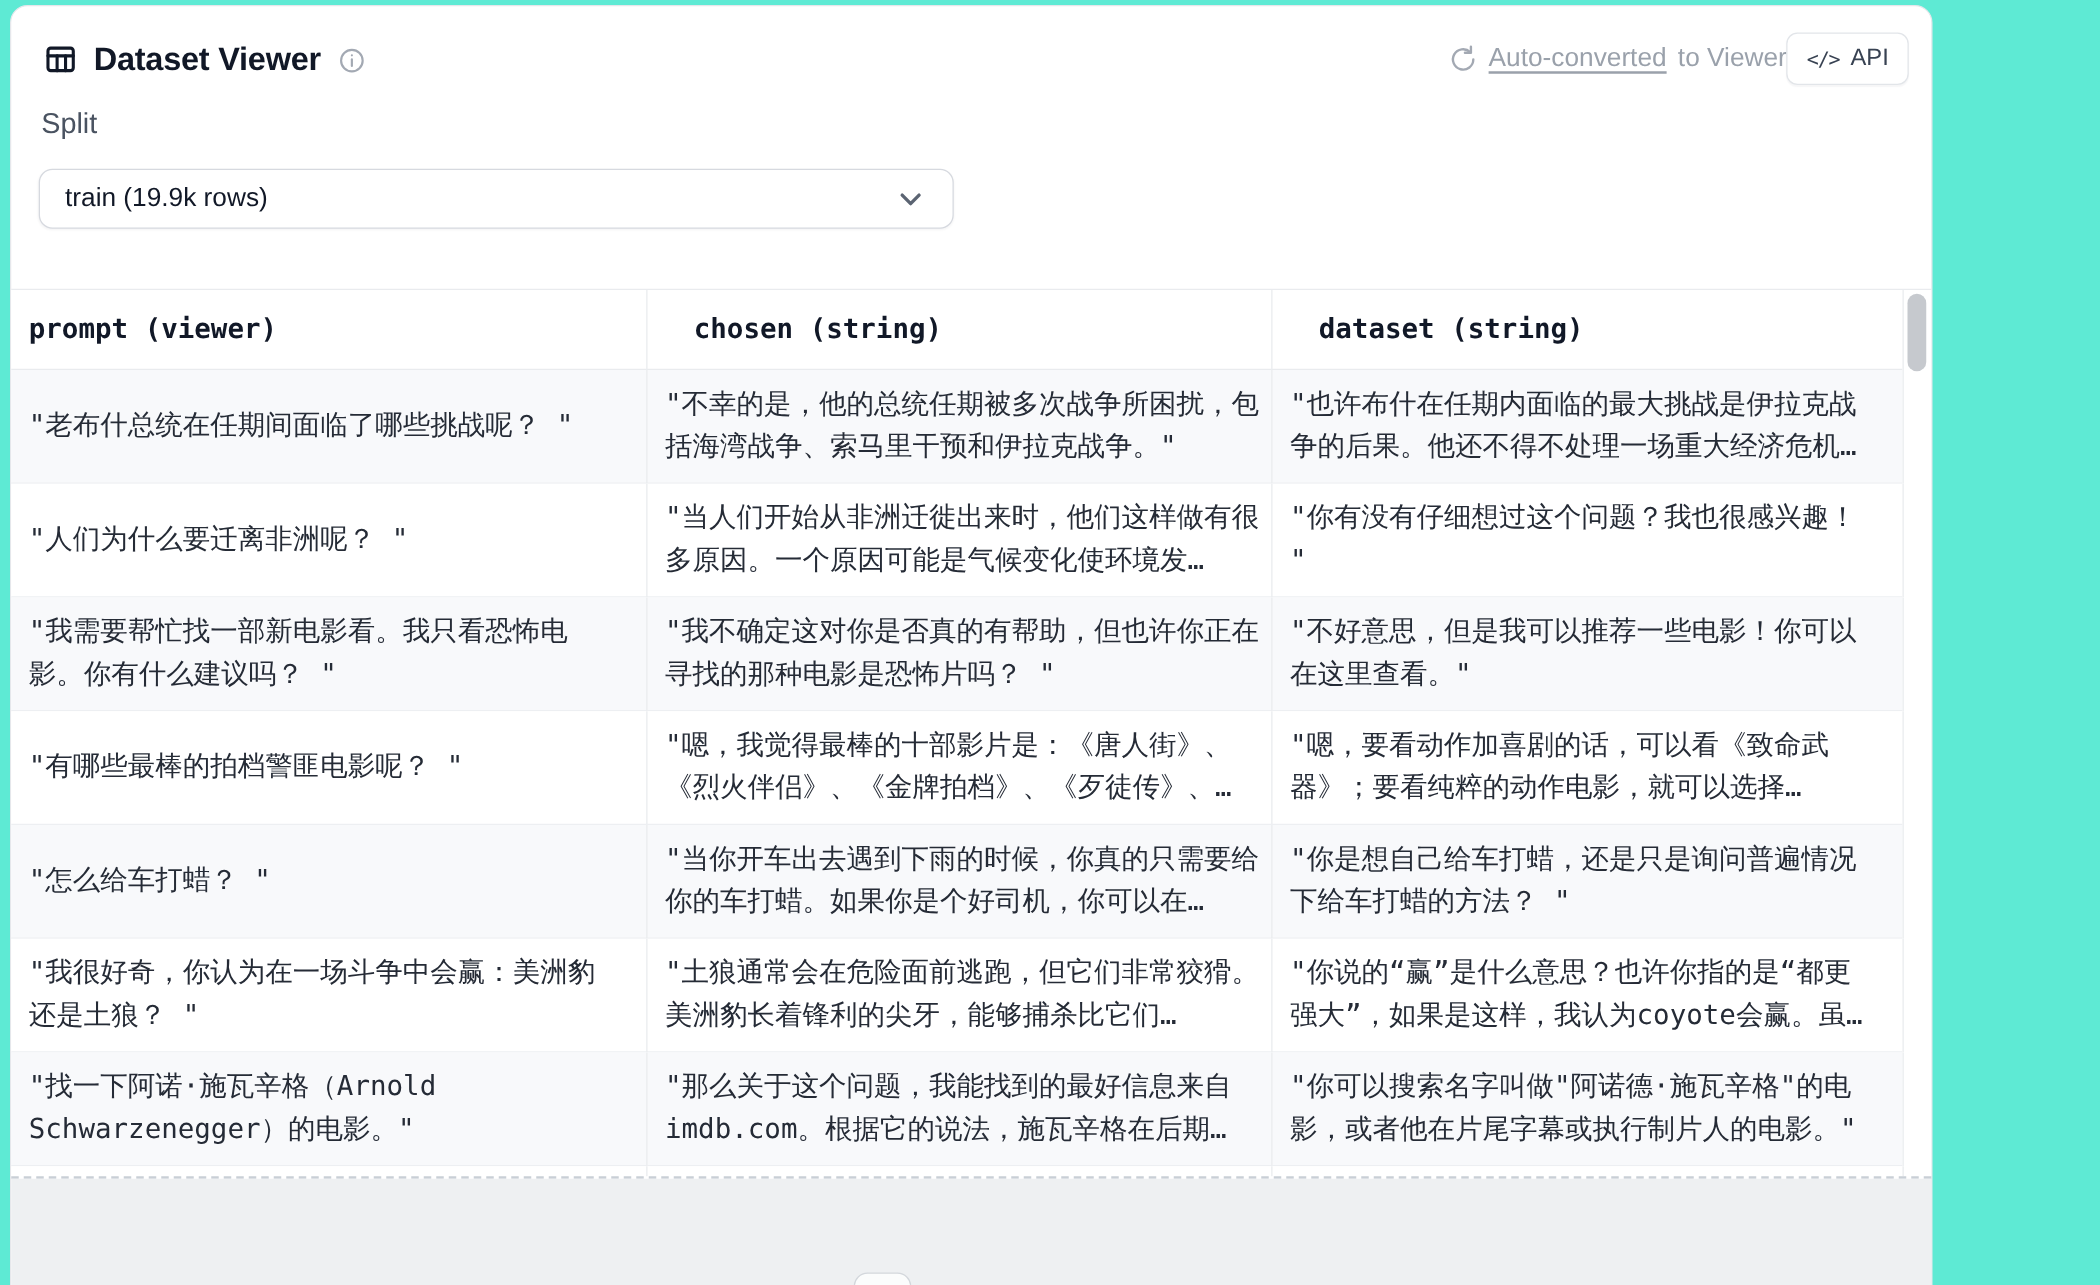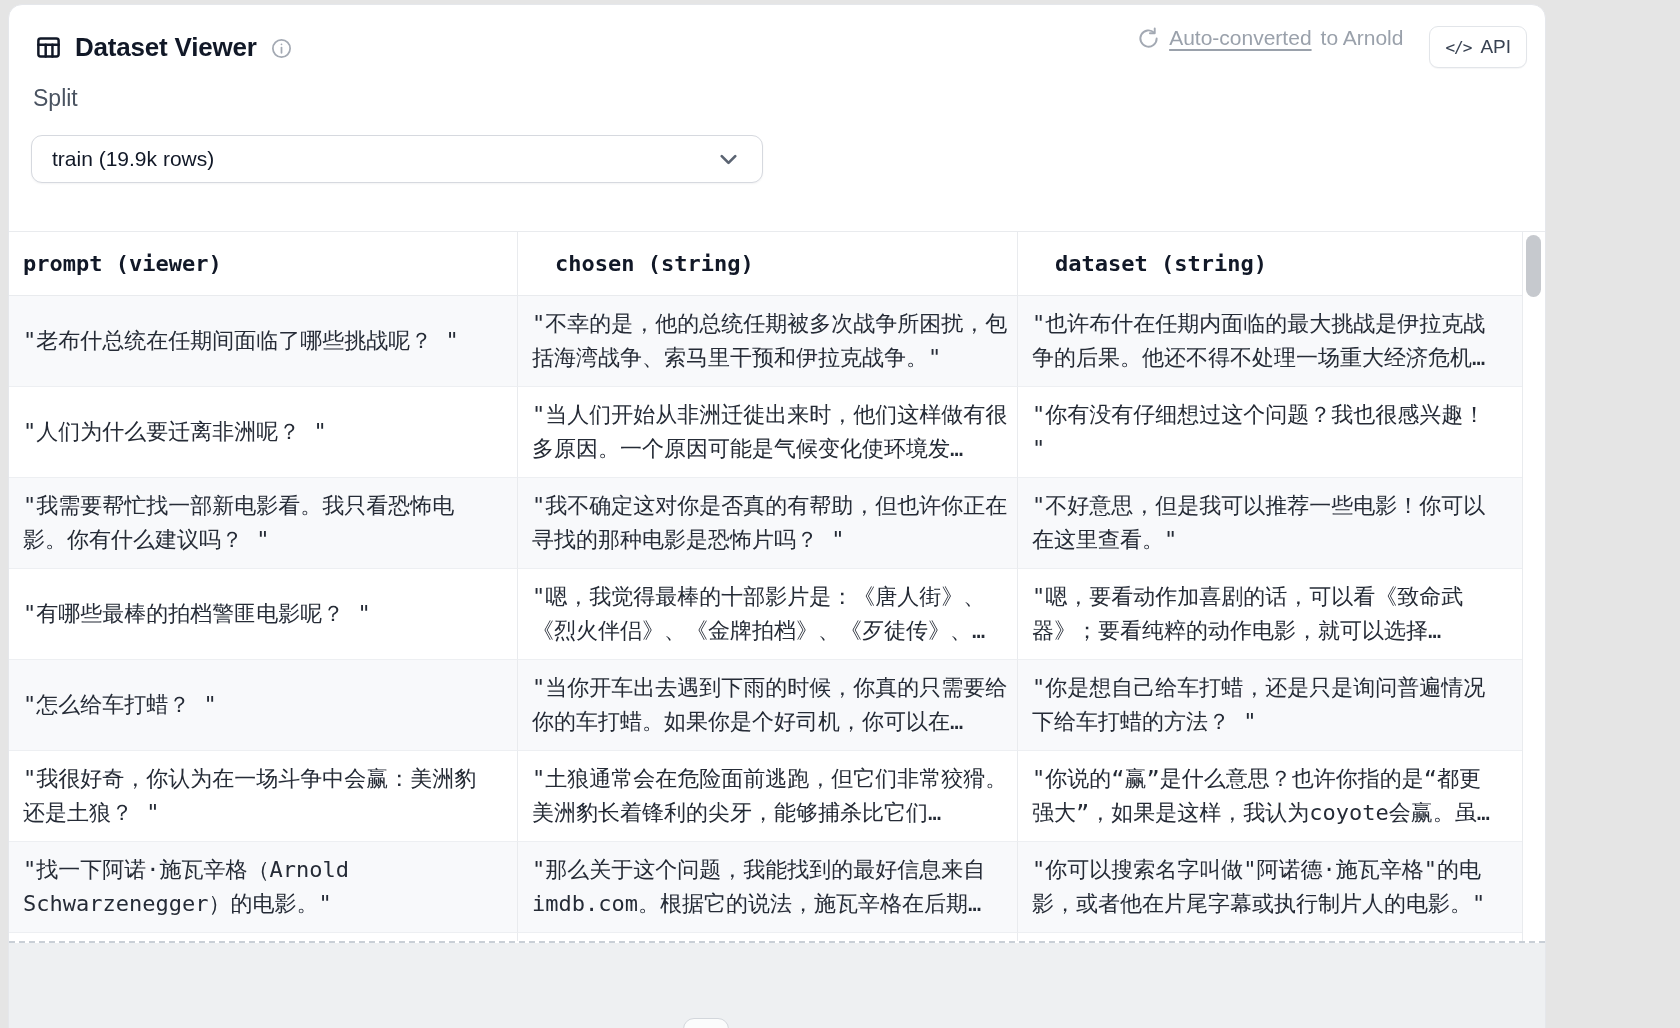--- a/index.html
+++ b/index.html
@@ -1,33 +1,33 @@
 <!DOCTYPE html>
 <html><head>
 <meta charset="utf-8">
 <style>
   * { margin:0; padding:0; box-sizing:border-box; }
   html,body { background:#ffffff; }
   .page {
     position:relative; width:1680px; height:1028px; overflow:hidden;
-    background:#e5e5e5; font-family:"Liberation Sans","DejaVu Sans",sans-serif;
+    background:#5eead4; font-family:"Liberation Sans","DejaVu Sans",sans-serif;
   }
   .card {
     position:absolute; left:8px; top:4px; width:1538px; height:1062px;
     background:#ffffff; border:1px solid #e5e7eb; border-radius:14px 14px 0 0;
   }
   
   .card-header {
     position:absolute; top:20px; left:26px; right:18px; height:44px;
     display:flex; align-items:center;
   }
   .icon-wrap { display:inline-flex; align-items:center; justify-content:center; }
   .title { font-size:26px; font-weight:700; color:#111827; margin-left:13px; letter-spacing:-.2px; }
   .info-wrap { margin-left:13px; margin-top:2px; }
-  .actions { margin-left:auto; display:flex; align-items:flex-start; gap:26px; }
+  .actions { margin-left:auto; display:flex; align-items:center; gap:0; }
   .autoconv { display:flex; align-items:center; gap:9px; color:#9aa1ab; font-size:21px; white-space:nowrap; }
   .autoconv .link { text-decoration:underline; text-underline-offset:4px; cursor:pointer; }
   .btn {
     display:flex; align-items:center; gap:9px; height:42px; padding:0 15px;
     border:1px solid #e2e5e9; border-radius:9px; background:#ffffff;
     font-size:19px; color:#384252; box-shadow:0 1px 1px rgba(16,24,40,.04);
     cursor:pointer; white-space:nowrap; font-family:inherit;
   }
   .code-glyph { font-family:"DejaVu Sans Mono","Liberation Mono",monospace; font-size:16px; color:#384252; letter-spacing:-1px; }
   
@@ -108,21 +108,21 @@
 
       <div class="actions">
         <span class="autoconv">
           <span class="icon-wrap">
             <svg width="23" height="23" viewBox="0 0 24 24" fill="none" stroke="#a3a9b3" stroke-width="2" stroke-linecap="round" stroke-linejoin="round">
               <path d="M20.5 12a8.5 8.5 0 1 1-2.6-6.1"></path>
               <polyline points="18.5 1.5 18.5 6.5 13.5 6.5"></polyline>
             </svg>
           </span>
           <span class="link">Auto-converted</span>
-          <span>to Arnold</span>
+          <span>to Viewer</span>
         </span>
 
         <button class="btn">
           <span class="code-glyph">&lt;/&gt;</span>
           <span>API</span>
         </button>
 
       </div>
     </div>
 

